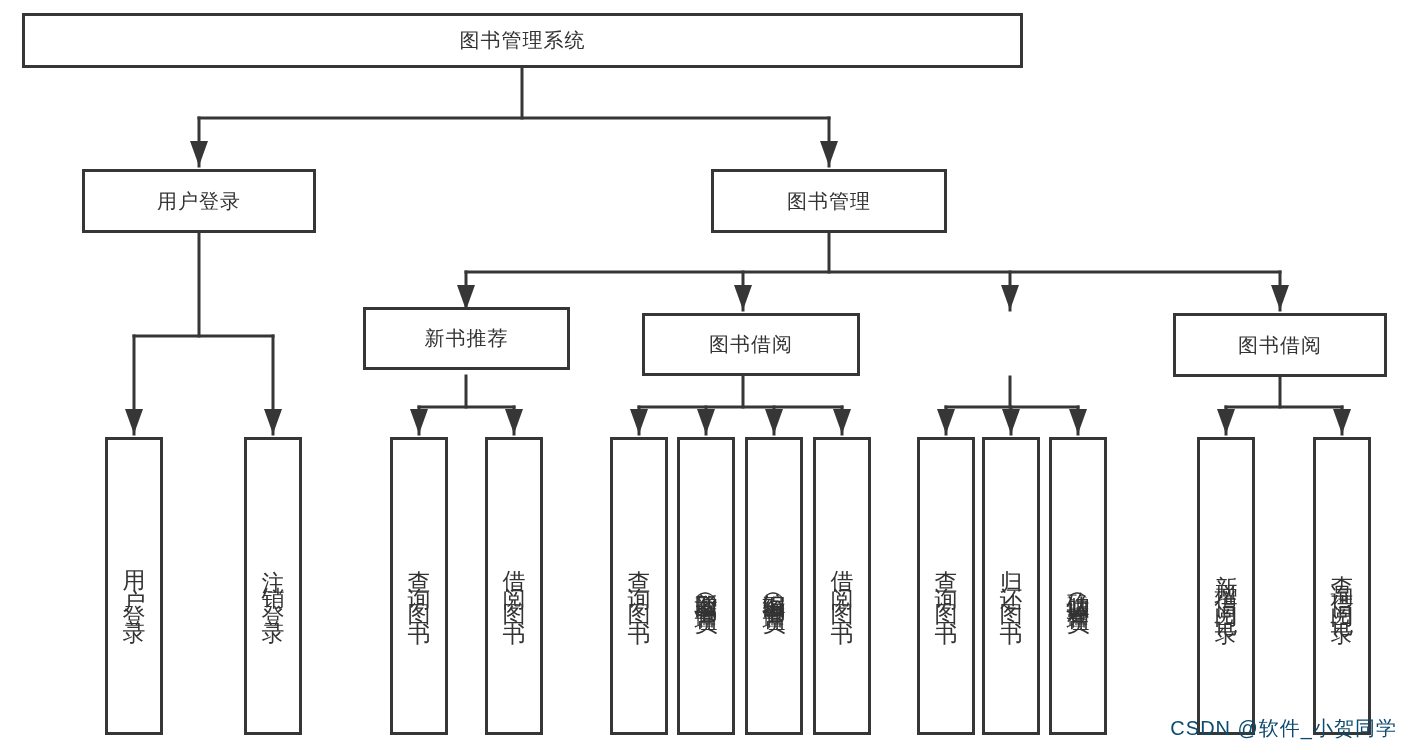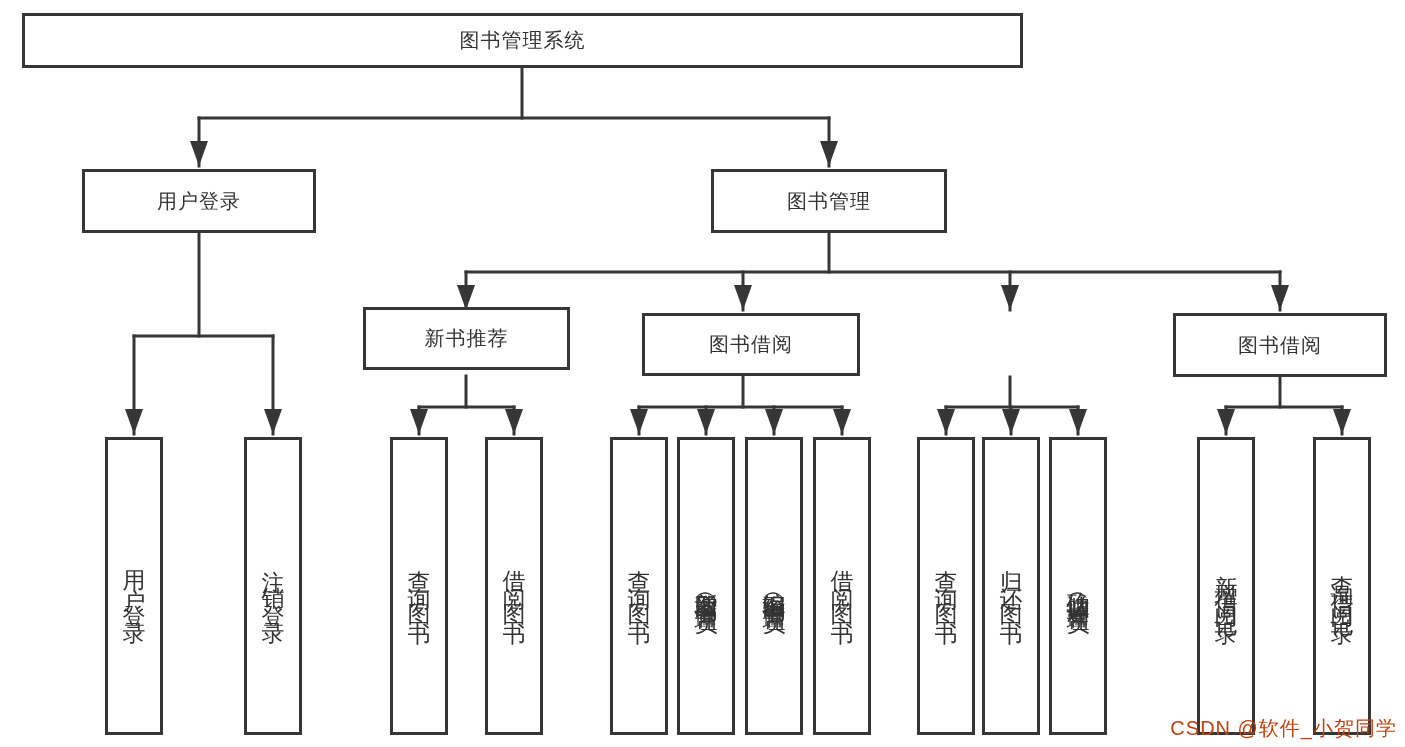--- a/index.html
+++ b/index.html
@@ -36,21 +36,21 @@
     line-height: 1;
   }
   .v4 { letter-spacing: 0.75em; }
   .v6 { letter-spacing: 0.42em; }
   .v9 { letter-spacing: 0.12em; }
   .watermark {
     position: absolute;
     right: 8px;
     bottom: 5px;
     font-size: 20px;
-    color: #c2410c;
+    color: #0c4a6e;
     letter-spacing: 1px;
     white-space: nowrap;
   }
 </style>
 </head>
 <body>
 
 <div id="canvas">
 
   <svg id="wires" viewBox="0 0 1405 747" xmlns="http://www.w3.org/2000/svg">

